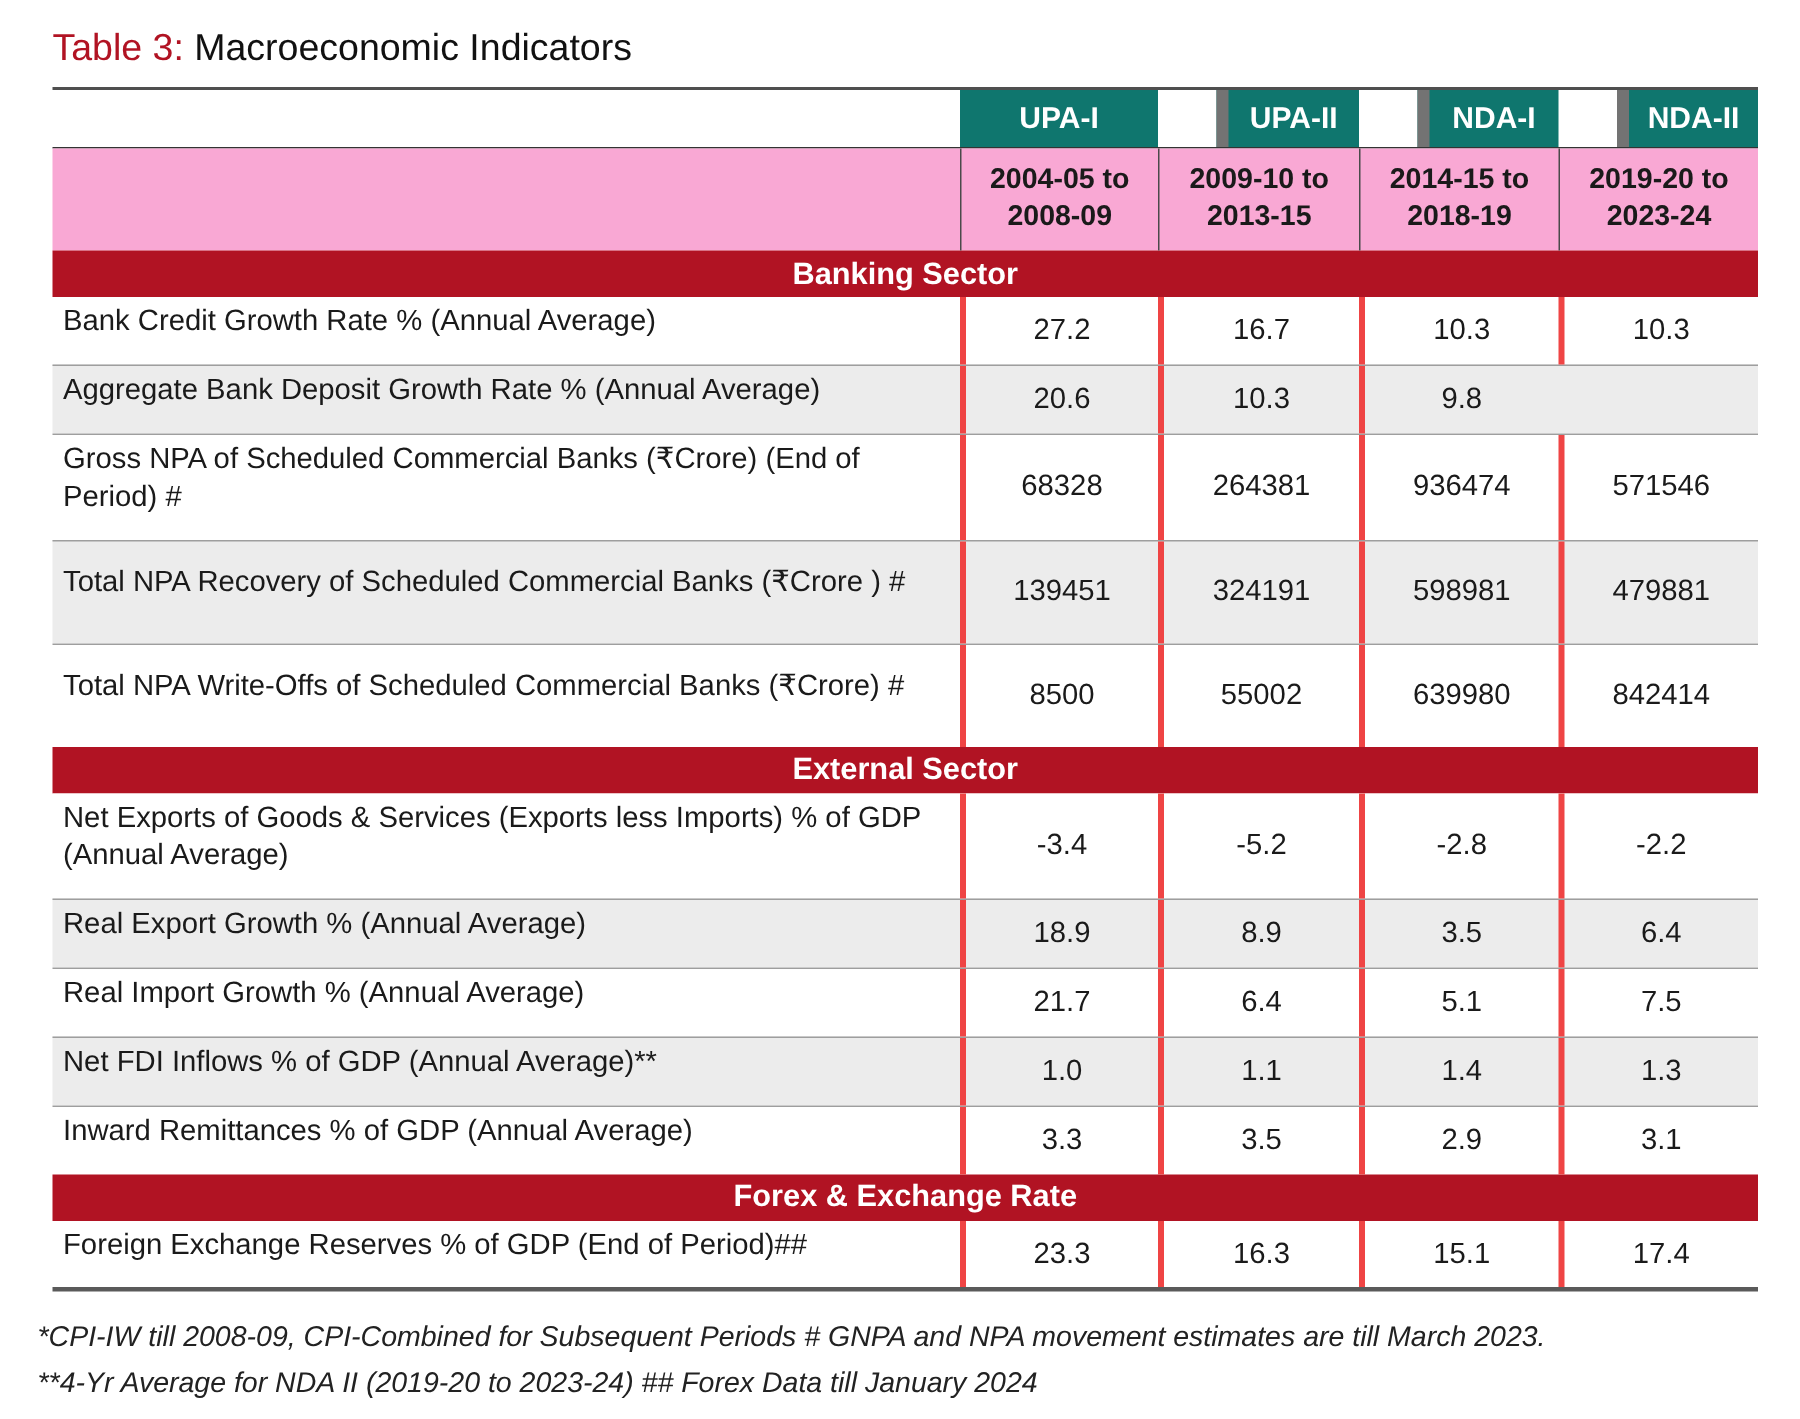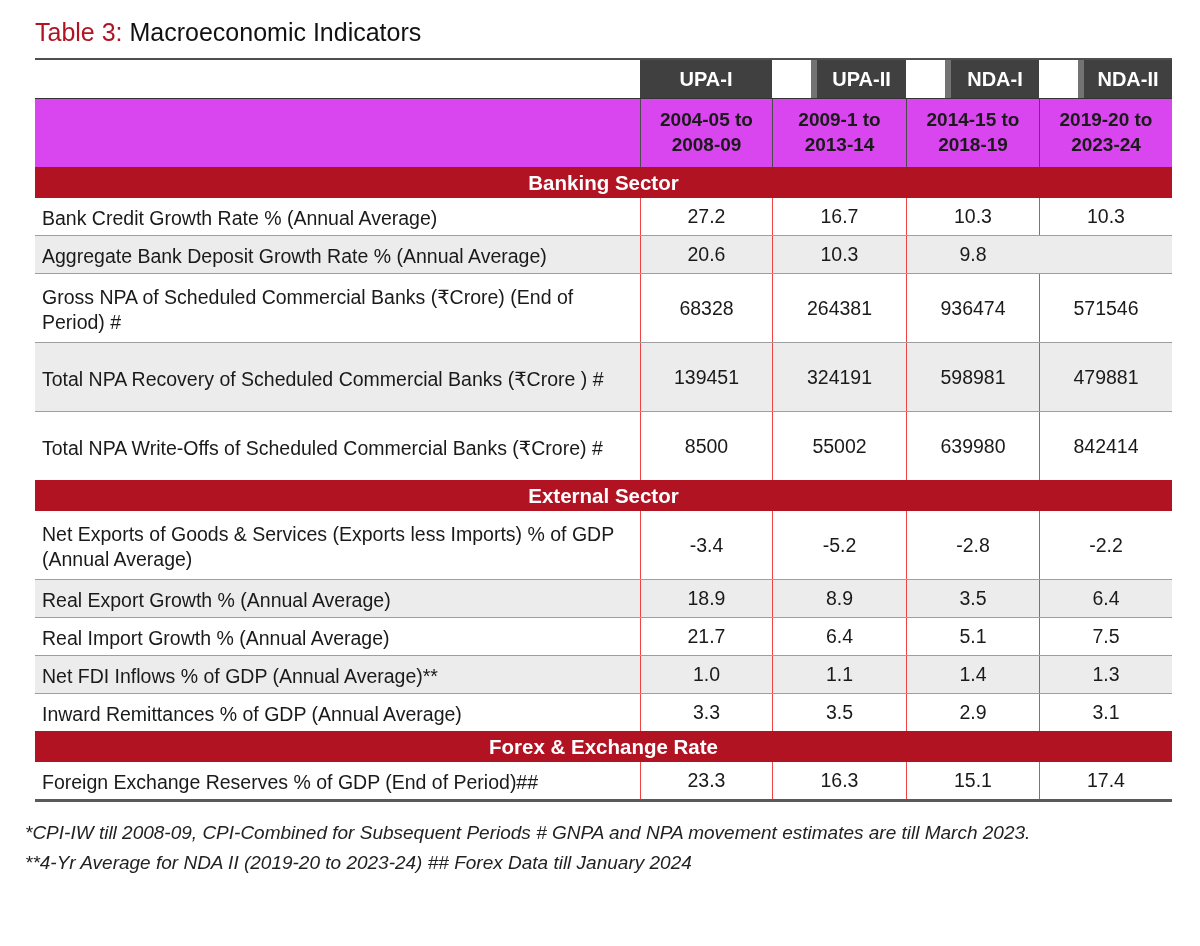--- a/index.html
+++ b/index.html
@@ -15,50 +15,50 @@
   .title .prefix{font-weight:normal;color:#B11323;}
   .title .main{color:#111;}
 
   
   .tbl{width:1137px;margin-left:35px;border-top:2px solid #4f4f4f;border-bottom:3px solid #5a5a5a;}
   .grid-row{display:grid;grid-template-columns:605px 132px 134px 133px 133px;}
 
   
   .party-row{height:38px;border-bottom:1.5px solid #333;}
   .party-cell{
-    background:#404040;color:#ffffff;font-weight:bold;font-size:20px;
+    background:#0f766e;color:#ffffff;font-weight:bold;font-size:20px;
     display:flex;align-items:center;justify-content:center;
   }
-  .party-cell + .party-cell{border-left:6px solid #737373;margin-left:39px;}
+  .party-cell + .party-cell{border-left:8px solid #737373;margin-left:39px;}
   .corner-cell{background:#ffffff;}
 
   
-  .period-row{background:#d946ef;min-height:68px;}
+  .period-row{background:#f9a8d4;min-height:68px;}
   .period-cell{
     font-weight:bold;font-size:19px;line-height:1.3;text-align:center;
     display:flex;align-items:center;justify-content:center;padding:4px 6px;
   }
   .period-row .period-cell{border-left:1px solid #4a4a4a;}
   .period-row .period-label{border-left:none;}
 
   
   .band{
     height:31px;background:#B11323;color:#ffffff;font-weight:bold;font-size:20.5px;
     display:flex;align-items:center;justify-content:center;
   }
 
   
   .rows .trow{background:#ffffff;}
   .rows .trow:nth-child(even){background:#ECECEC;}
   .rows .trow + .trow{border-top:1px solid #9E9E9E;}
   .trow.r1{min-height:37px;}
   .trow.r2{min-height:68px;}
   .cell{display:flex;align-items:center;font-size:19.5px;line-height:1.28;}
-  .cell.label{padding:4px 10px 0 7px;justify-content:flex-start;}
-  .cell.val{justify-content:center;border-left:1px solid #ef4444;text-align:right;}
+  .cell.label{padding:4px 10px 16px 7px;justify-content:flex-start;}
+  .cell.val{justify-content:center;border-left:4px solid #ef4444;text-align:right;}
 
   
   .footnotes{margin:16px 0 11px 25px;font-style:italic;font-size:19px;line-height:1.6;color:#222;}
 </style>
 </head>
 <body>
 
 <div class="page">
 
   <div class="title">
@@ -71,21 +71,21 @@
       <div class="corner-cell"></div>
       <div class="party-cell">UPA-I</div>
       <div class="party-cell">UPA-II</div>
       <div class="party-cell">NDA-I</div>
       <div class="party-cell">NDA-II</div>
     </div>
 
     <div class="grid-row period-row">
       <div class="period-cell period-label"></div>
       <div class="period-cell">2004-05 to 2008-09</div>
-      <div class="period-cell">2009-1 to 2013-14</div>
+      <div class="period-cell">2009-10 to 2013-15</div>
       <div class="period-cell">2014-15 to 2018-19</div>
       <div class="period-cell">2019-20 to 2023-24</div>
     </div>
 
     <div class="band">Banking Sector</div>
     <div class="rows">
       <div class="grid-row trow r1">
         <div class="cell label">Bank Credit Growth Rate % (Annual Average)</div>
         <div class="cell val">27.2</div>
         <div class="cell val">16.7</div>

